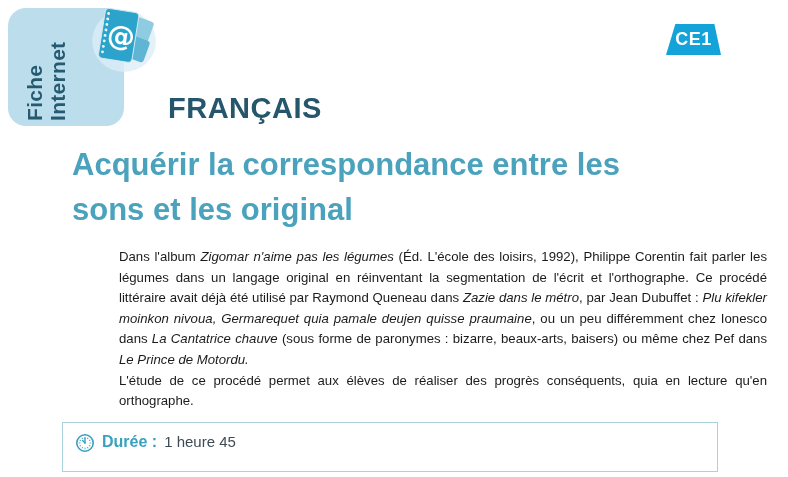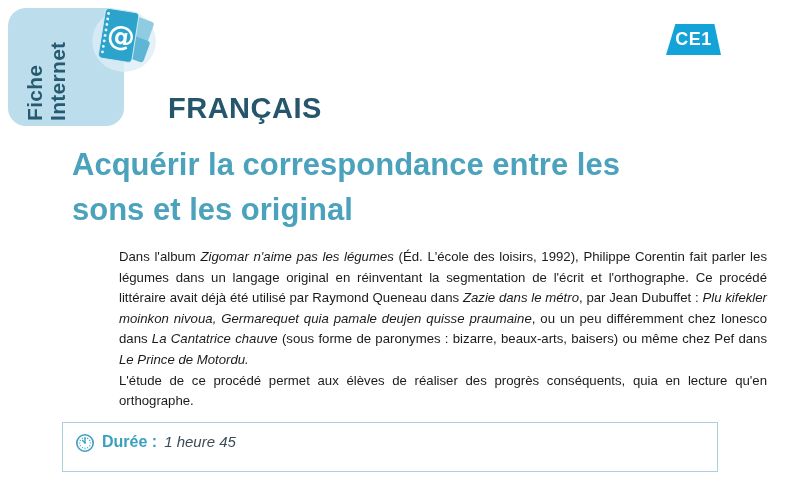--- a/index.html
+++ b/index.html
@@ -105,21 +105,20 @@
   }
   .clock-icon-wrap { width: 20px; height: 20px; display: inline-block; }
   .duration-label {
     font-size: 16px;
     font-weight: bold;
     color: #3aa0bf;
   }
   .duration-value {
     font-size: 15px;
     color: #3d4b55;
-    font-style: italic;
   }
 </style>
 </head>
 <body>
 
 <div class="page">
 
   <div class="corner-tab">
     <div class="tab-label">
       <span>Fiche</span><br>

